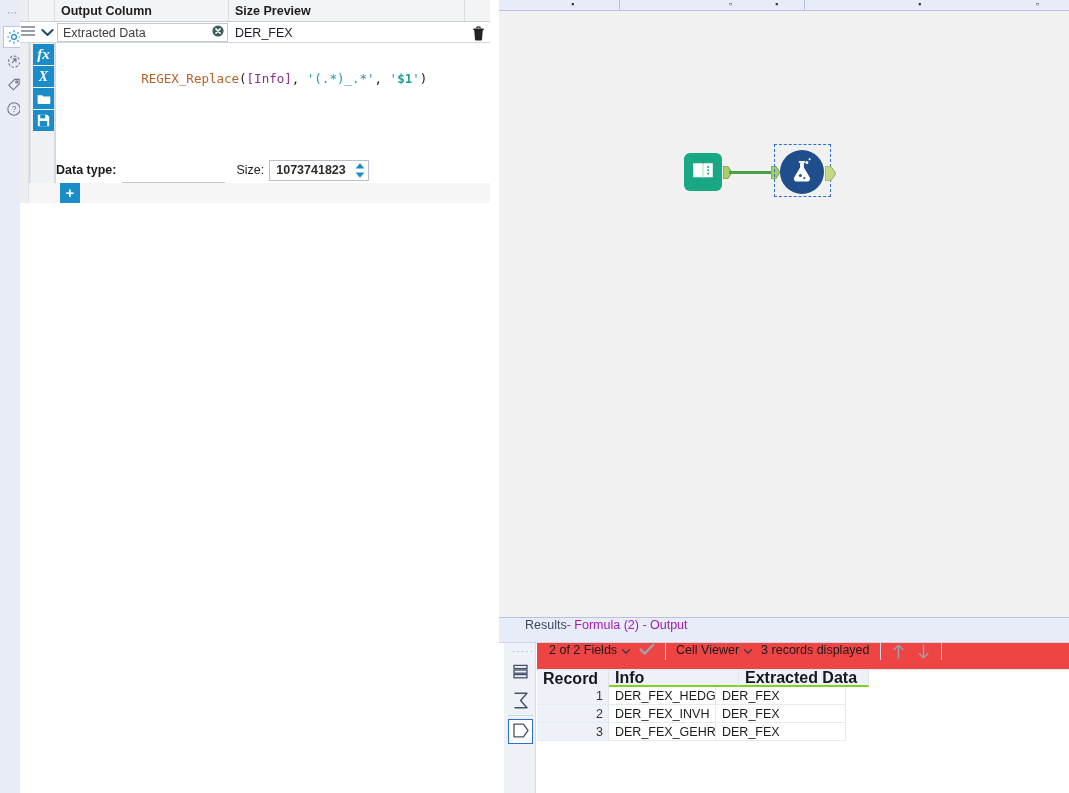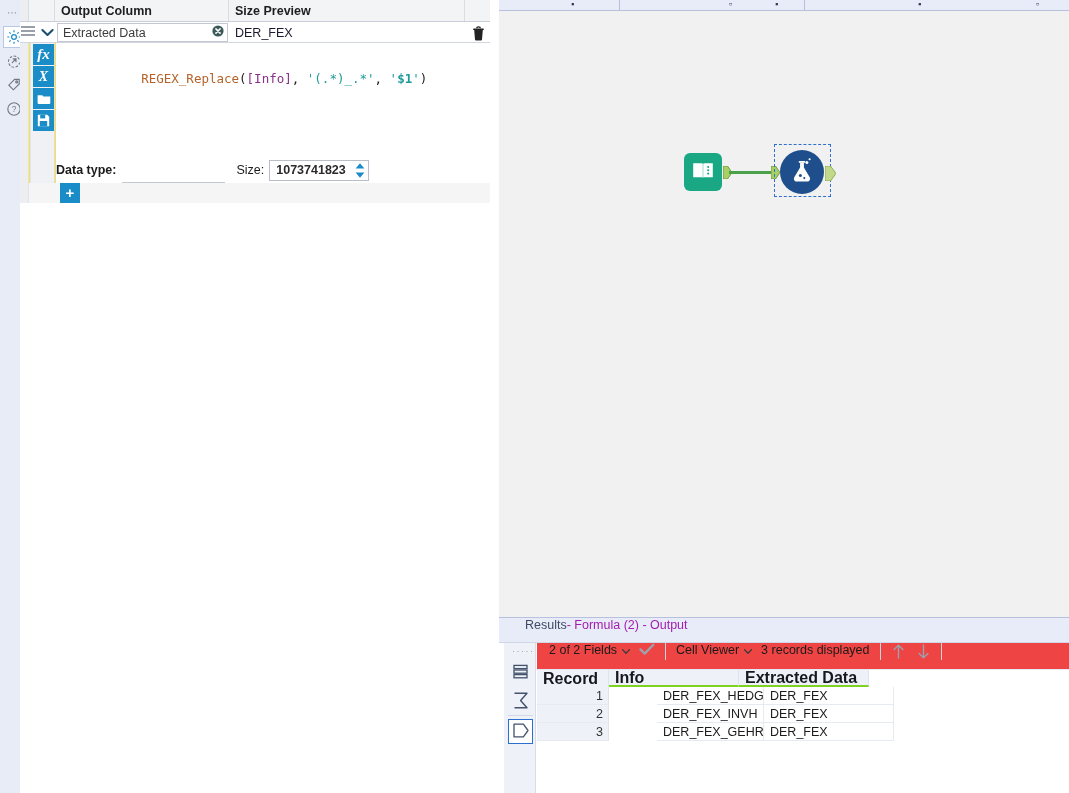--- a/index.html
+++ b/index.html
@@ -336,21 +336,21 @@
   }
   .th.rec { width: 72px; padding-left: 6px; border-right:1px solid #dfe3ec; }
   .th.info { width: 130px; padding-left: 6px; border-bottom: 2px solid #7ed321; border-right:1px solid #dfe3ec;}
   .th.extr { width: 130px; padding-left: 6px; border-bottom: 2px solid #7ed321; border-right:1px solid #dfe3ec;}
   .th.pad  { flex: 1; background: #ffffff; }
   .tr { display: flex; height: 18px; }
   .td { font-size: 12.5px; color: #1b1b1b; display: flex; align-items: center;
         border-bottom: 1px solid #e6eaf1; }
   .td.rec { width: 72px; justify-content: flex-end; padding-right: 5px;
             background: #eef1f7; color:#333; border-right:1px solid #dfe3ec; }
-  .td.info { width: 107px; padding-left: 6px; border-right: 1px solid #e6eaf1; margin-left: 48px; }
+  .td.info { width: 107px; padding-left: 6px; border-right: 1px solid #e6eaf1; }
   .td.extr { width: 130px; padding-left: 6px; border-right: 1px solid #e6eaf1; }
   .td.pad  { flex: 1; border-bottom: none; }
   .res-bottom { position:absolute; left:38px; top:128px; width:532px; height:48px; background:#fff; }
 </style>
 </head>
 <body>
 
 <div id="root">
 
   <div class="left-rail">

